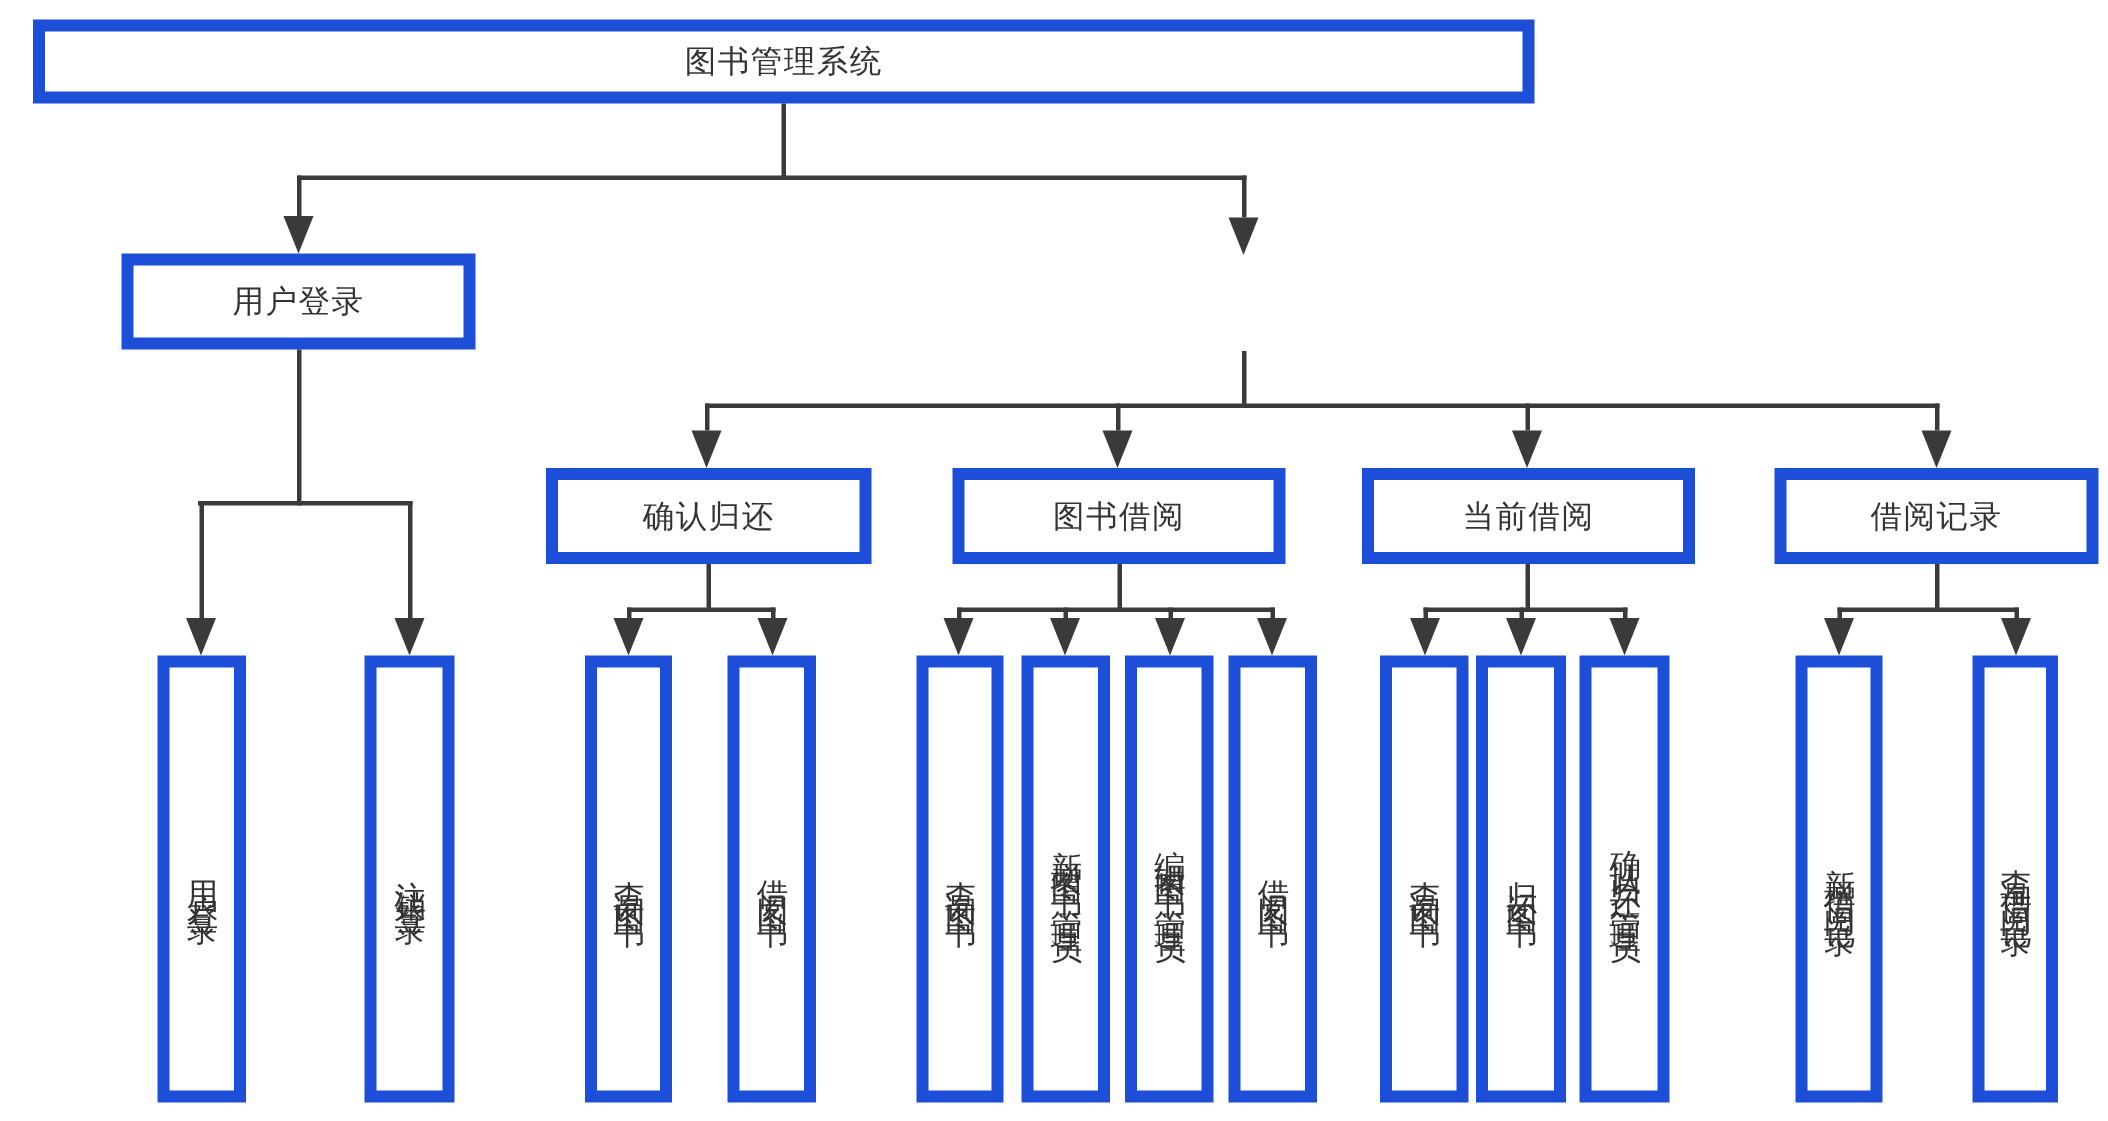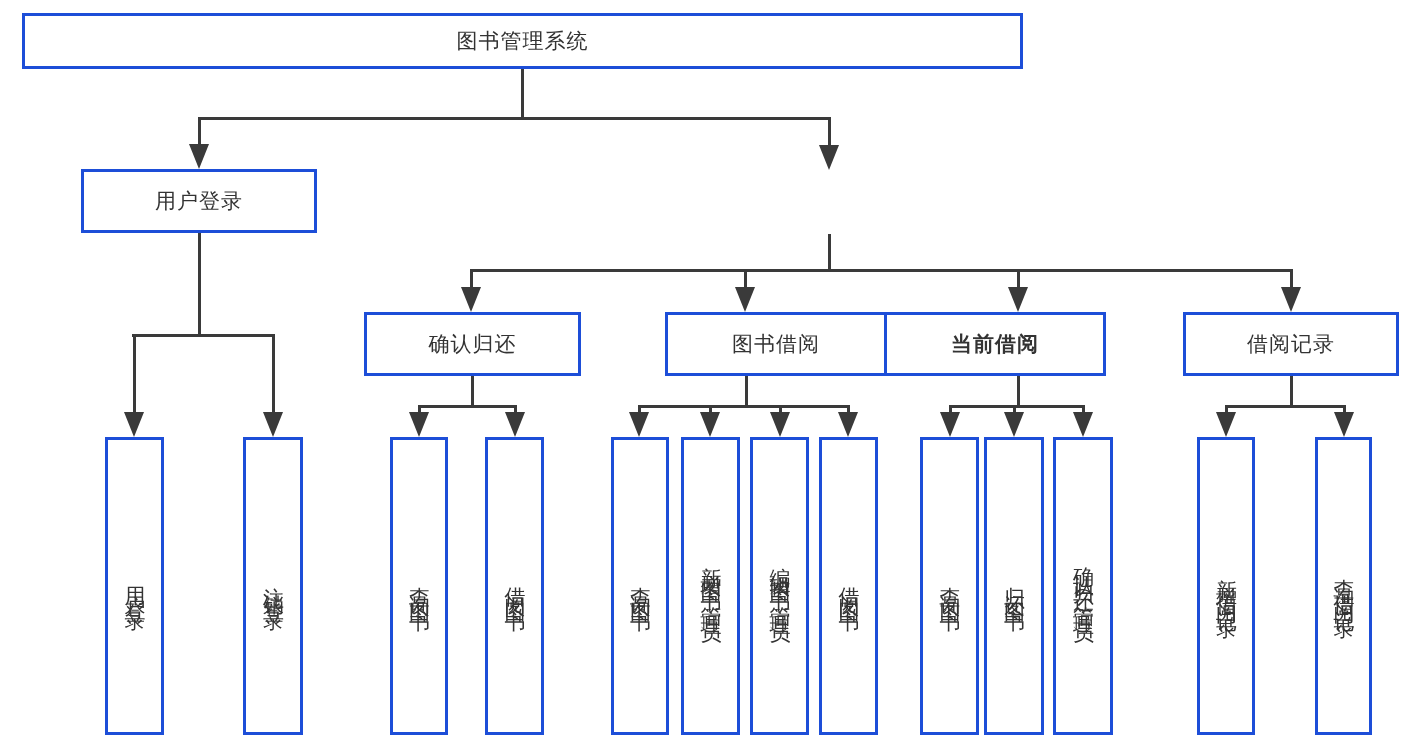--- a/index.html
+++ b/index.html
@@ -7,21 +7,21 @@
     position:relative;
     width:1405px;height:747px;
     background:#ffffff;
     font-family:"DejaVu Sans", sans-serif;
     overflow:hidden;
   }
   
   .hbox,.vbox{
     position:absolute;
     box-sizing:border-box;
-    border:3px solid #1d4ed8;
+    border:8px solid #1d4ed8;
     background:#ffffff;
     display:flex;align-items:center;justify-content:center;
     color:#333333;
   }
   .hbox{font-size:21px;letter-spacing:1px;}
   .vbox{font-size:21px;}
   .vbox .vt{
     writing-mode:vertical-rl;
     text-orientation:mixed;
     letter-spacing:8px;
@@ -45,22 +45,22 @@
     color:#9b9b9b;
     letter-spacing:0.5px;
     white-space:nowrap;
     z-index:6;
   }
   
   #n-root{left:22px;top:13px;width:1001px;height:56px;}
   #n-login{left:81px;top:169px;width:236px;height:64px;}
   #n-mgmt{left:712px;top:170px;width:235px;height:64px;}
   #n-rec{left:364px;top:312px;width:217px;height:64px;}
-  #n-bor{left:665px;top:312px;width:222px;height:64px;}
-  #n-cur{left:884px;top:312px;width:222px;height:64px;font-weight:bold;}
+  #n-bor{left:635px;top:312px;width:222px;height:64px;}
+  #n-cur{left:908px;top:312px;width:222px;height:64px;}
   #n-hist{left:1183px;top:312px;width:216px;height:64px;}
   #v1{left:105px;top:437px;width:59px;height:298px;}
   #v2{left:243px;top:437px;width:60px;height:298px;}
   #v3{left:390px;top:437px;width:58px;height:298px;}
   #v4{left:485px;top:437px;width:59px;height:298px;}
   #v5{left:611px;top:437px;width:58px;height:298px;}
   #v6{left:681px;top:437px;width:59px;height:298px;}
   #v7{left:750px;top:437px;width:59px;height:298px;}
   #v8{left:819px;top:437px;width:59px;height:298px;}
   #v9{left:920px;top:437px;width:59px;height:298px;}

